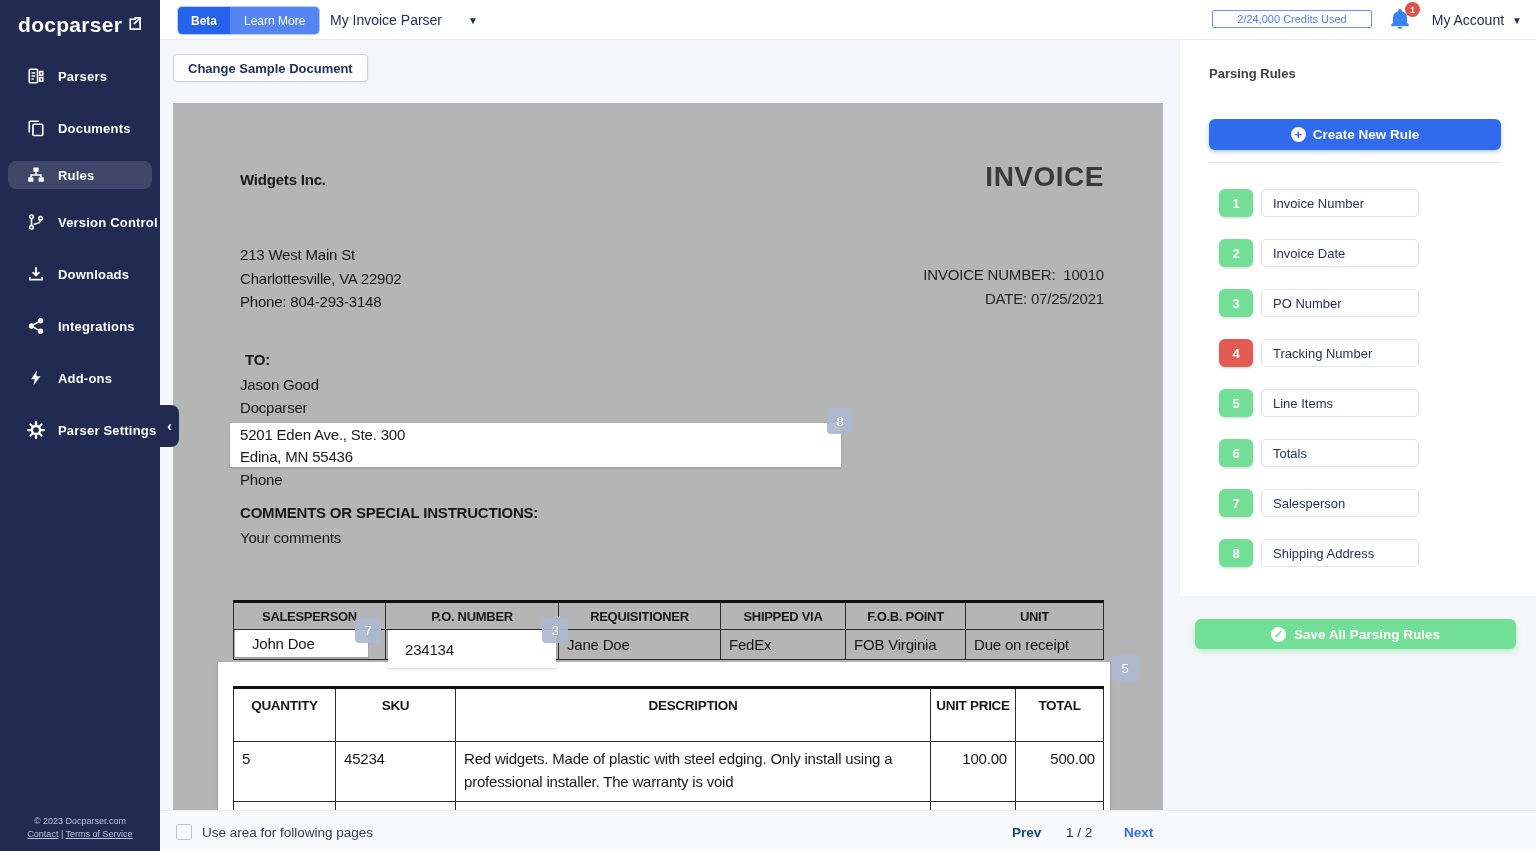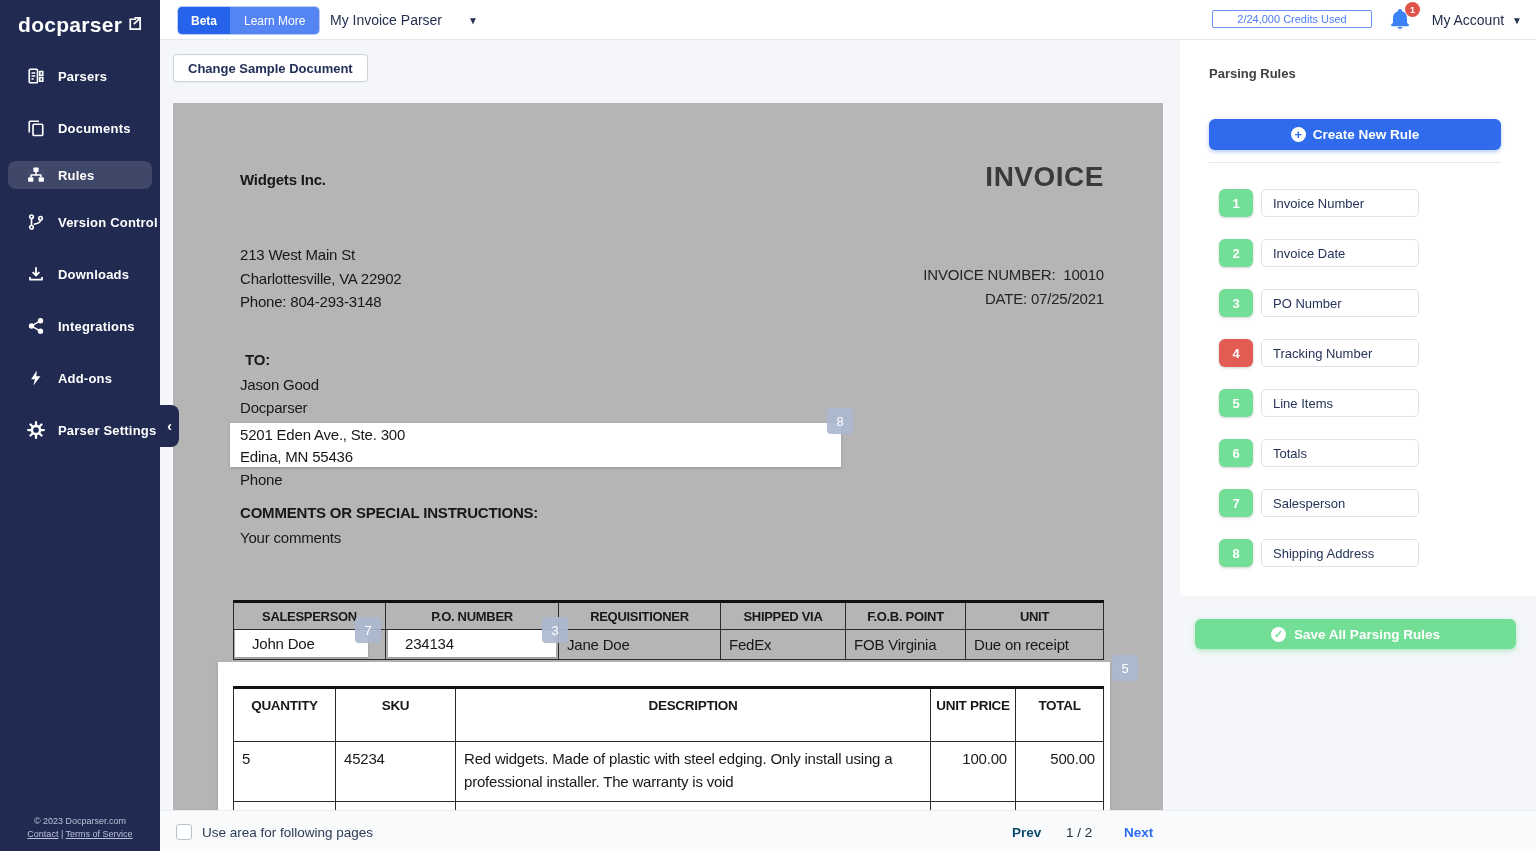--- a/index.html
+++ b/index.html
@@ -277,21 +277,21 @@
         <td>FedEx</td>
         <td>FOB Virginia</td>
         <td>Due on receipt</td>
       </tr>
     </tbody>
       </table>
 
     <div class="t1-hl" style="left:62px; top:527px; width:133px; height:27px;">John Doe</div>
     <div class="hl-badge" style="left:182px; top:514px;">7</div>
 
-    <div class="t1-hl" style="left:215px; top:527px; width:168px; height:27px;">234134</div>
+    <div class="t1-hl" style="left:215px; top:527px; width:168px; height:38px;">234134</div>
     <div class="hl-badge" style="left:369px; top:514px;">3</div>
 
     <div class="hl hl5"></div>
     <div class="hl-badge" style="left:939px; top:552px;">5</div>
 
     <table class="t2">
       <colgroup>
           <col style="width:102px">
           <col style="width:120px">
           <col style="width:475px">

